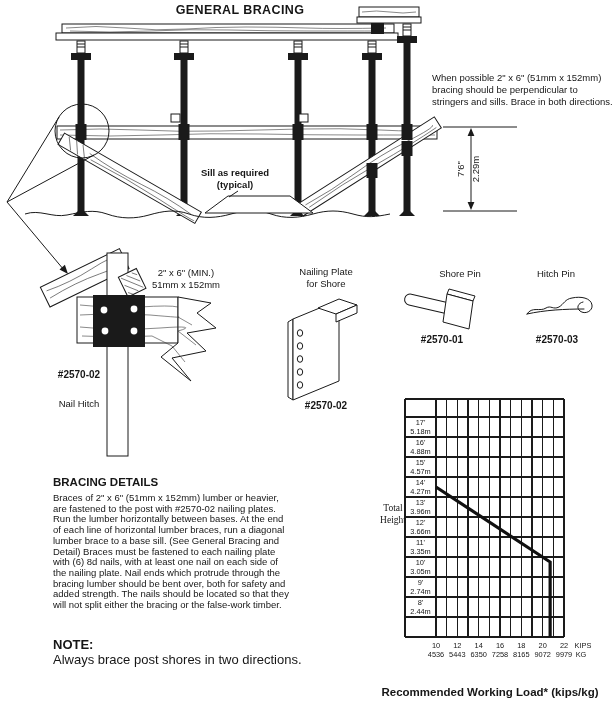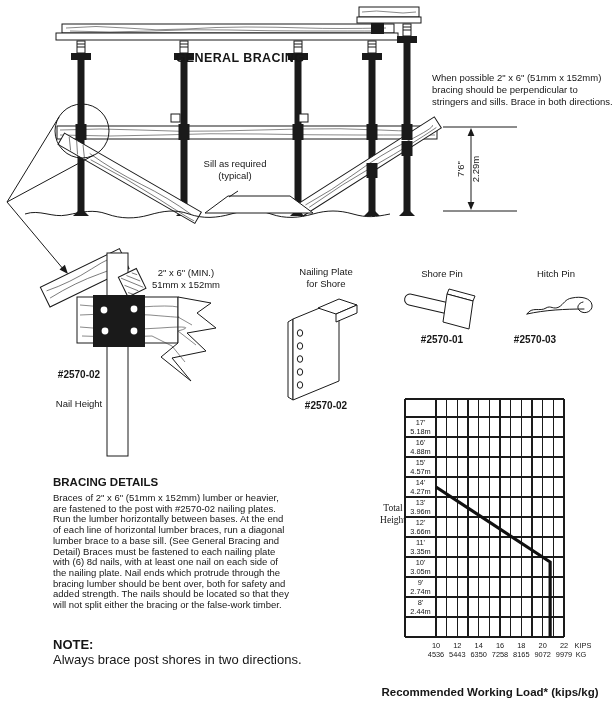--- a/index.html
+++ b/index.html
@@ -242,49 +242,49 @@
         <text x="542.67" y="648" class="cl" text-anchor="middle">20</text>
         <text x="542.67" y="657" class="cl" text-anchor="middle">9072</text>
         <text x="564.004" y="648" class="cl" text-anchor="middle">22</text>
         <text x="564.004" y="657" class="cl" text-anchor="middle">9979</text>
         <text x="583.004" y="648" class="cl" text-anchor="middle">KIPS</text>
         <text x="581.004" y="657" class="cl" text-anchor="middle">KG</text>
         <polyline points="436,487 550.1369,562 550.1369,637" fill="none" stroke="#111" stroke-width="3.2"></polyline>
       </g>
     </svg>
 
-  <div class="t title c" style="left:150px;top:3px;width:180px;margin-top:48px;">GENERAL BRACING</div>
+  <div class="t title c" style="left:150px;top:3px;width:180px;">GENERAL BRACING</div>
 
   <div class="t f9" style="left:432px;top:72px;width:184px;">When possible 2" x 6" (51mm x 152mm)
 bracing should be perpendicular to
 stringers and sills. Brace in both directions.</div>
 
-  <div class="t f9 c" style="left:185px;top:158px;width:100px;">Sill as required
+  <div class="t f9 c" style="left:185px;top:167px;width:100px;font-weight:bold;">Sill as required
 (typical)</div>
 
 
   <div class="t rot" style="left:439px;top:163px;">7'6"</div>
   <div class="t rot" style="left:454px;top:163px;">2.29m</div>
 
   <div class="t f9 c" style="left:148px;top:267px;width:76px;">2" x 6" (MIN.)
 51mm x 152mm</div>
   <div class="t c" style="left:46px;top:351px;width:66px;">
     <div class="pn">#2570-02</div>
-    <div class="f9">Nail Height</div>
+    <div class="f9">Nail Hitch</div>
   </div>
 
   <div class="t f9 c" style="left:288px;top:266px;width:76px;">Nailing Plate
 for Shore</div>
   <div class="t pn c" style="left:294px;top:400px;width:64px;">#2570-02</div>
 
-  <div class="t f9 c" style="left:405px;top:268px;width:74px;">Shore Pin</div>
+  <div class="t f9 c" style="left:423px;top:268px;width:74px;">Shore Pin</div>
   <div class="t pn c" style="left:410px;top:334px;width:64px;">#2570-01</div>
 
   <div class="t f9 c" style="left:520px;top:268px;width:72px;">Hitch Pin</div>
-  <div class="t pn c" style="left:504px;top:334px;width:62px;">#2570-03</div>
+  <div class="t pn c" style="left:526px;top:334px;width:62px;">#2570-03</div>
 
   <div class="t h2" style="left:53px;top:476px;">BRACING DETAILS</div>
   <div class="t body" style="left:53px;top:493px;width:290px;">Braces of 2" x 6" (51mm x 152mm) lumber or heavier,
 are fastened to the post with #2570-02 nailing plates.
 Run the lumber horizontally between bases. At the end
 of each line of horizontal lumber braces, run a diagonal
 lumber brace to a base sill. (See General Bracing and
 Detail) Braces must be fastened to each nailing plate
 with (6) 8d nails, with at least one nail on each side of
 the nailing plate. Nail ends which protrude through the

